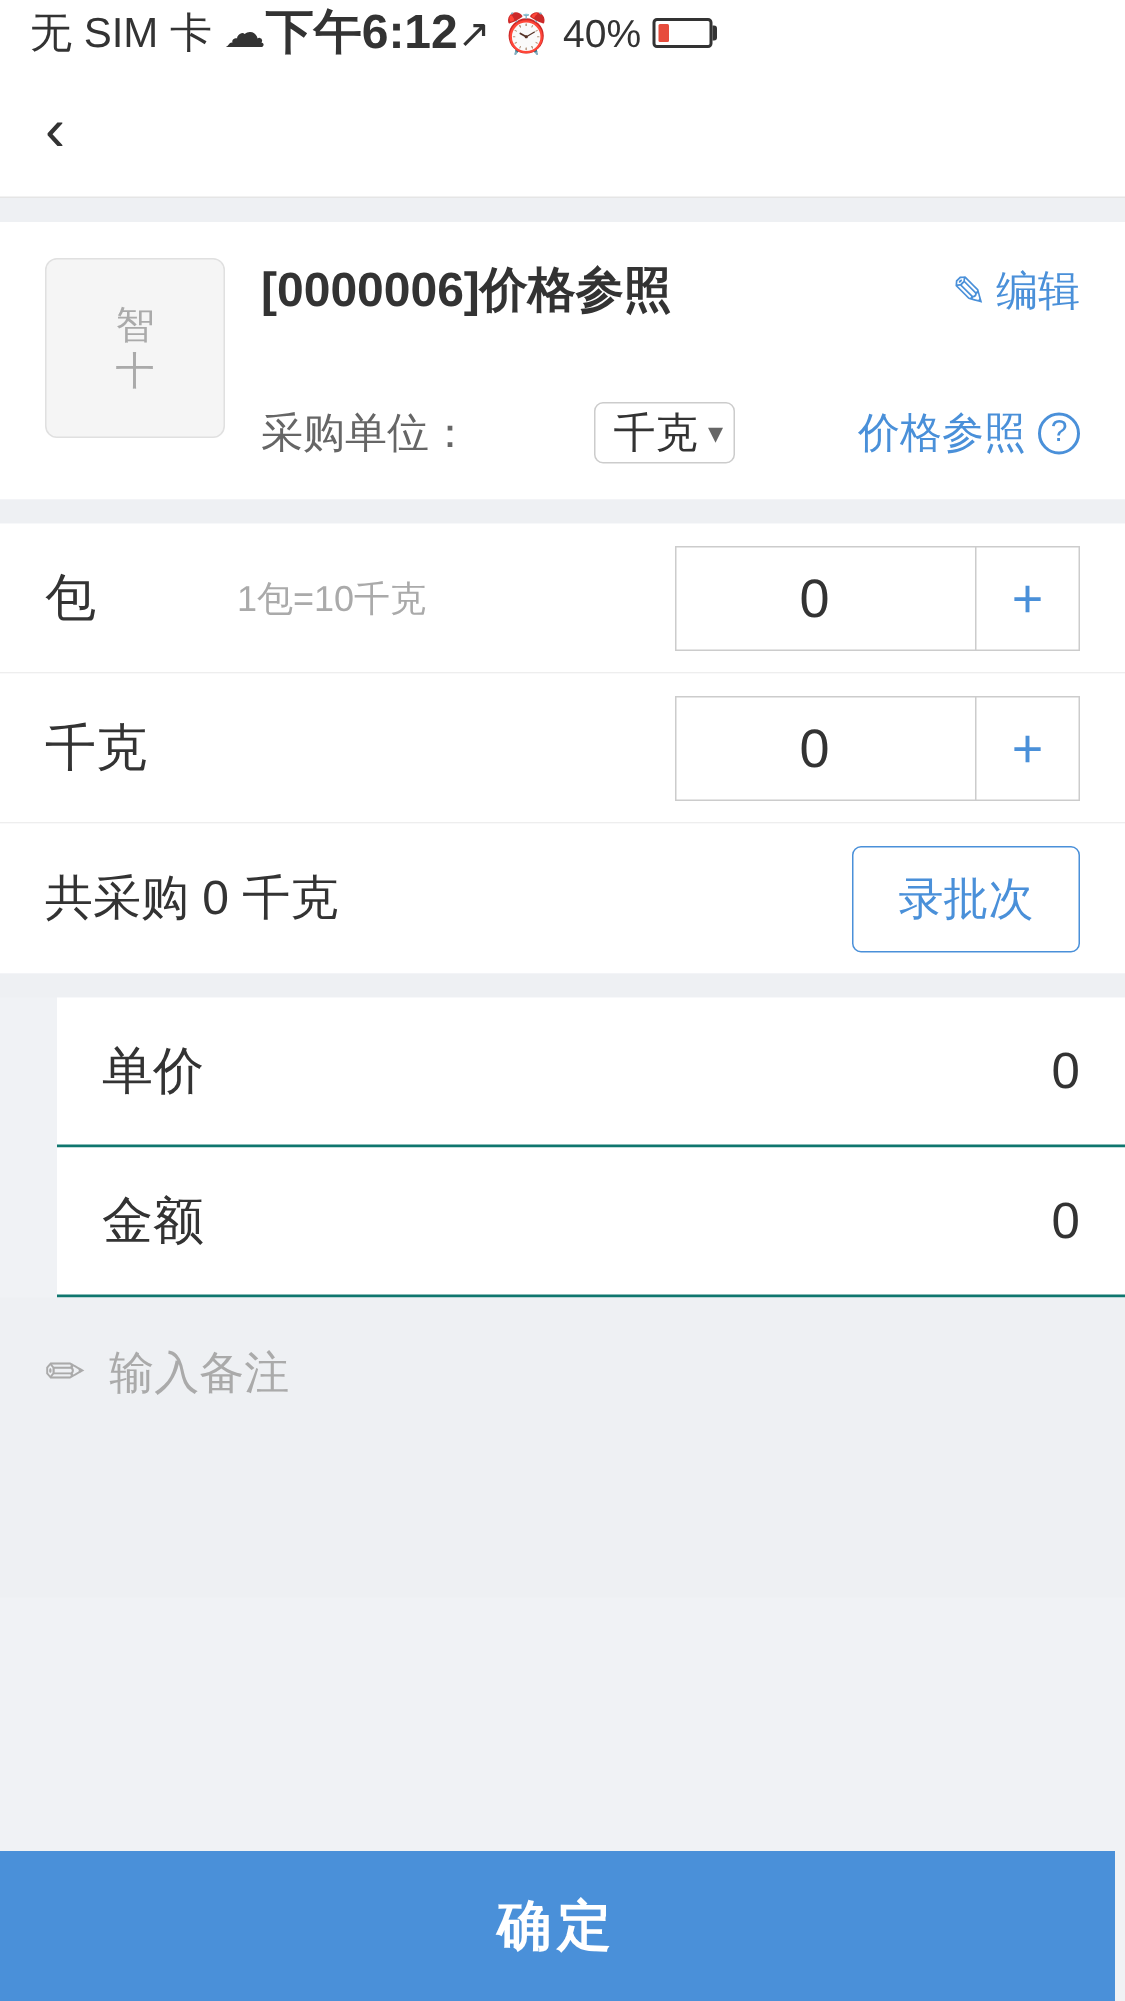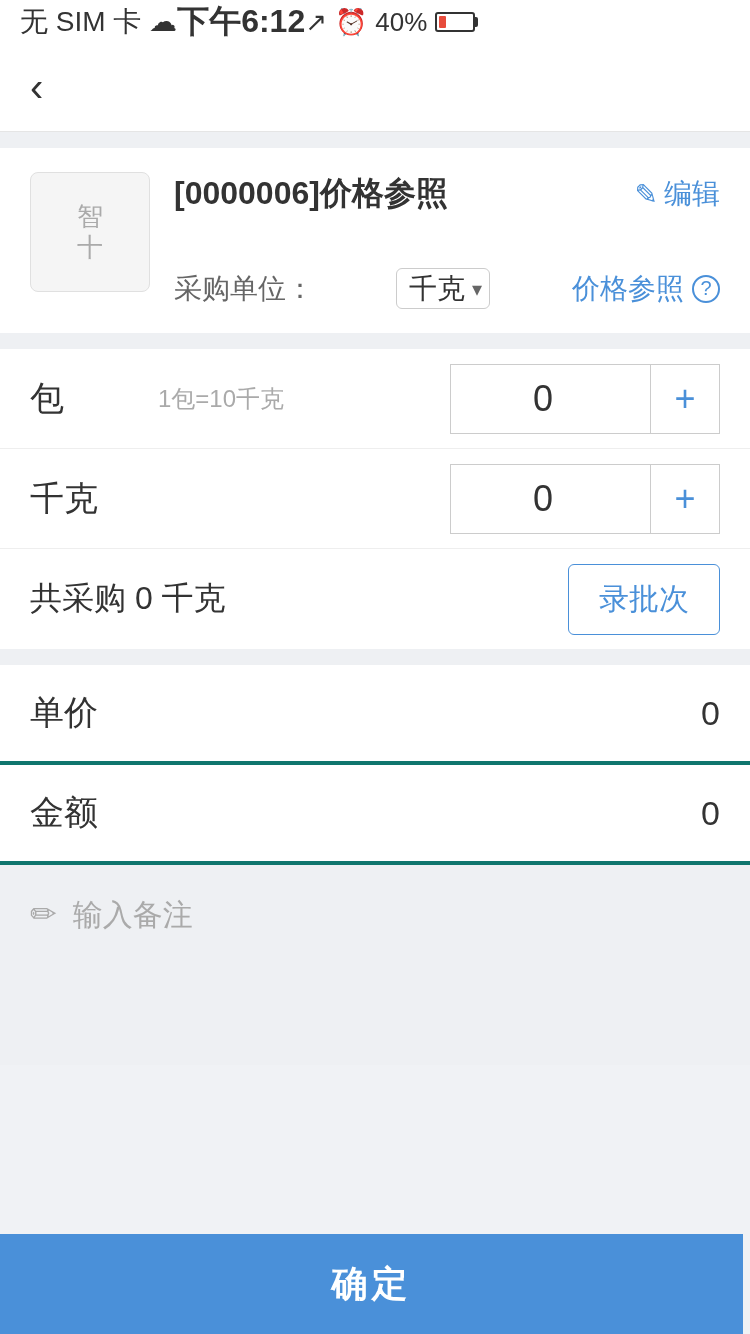--- a/index.html
+++ b/index.html
@@ -242,21 +242,22 @@
     }
 
     
     .info-row {
       background: #fff;
       display: flex;
       align-items: center;
       justify-content: space-between;
       padding: 0 30px;
       height: 100px;
-      border-bottom: 4px solid #0f766e;
+      border-bottom: 2px solid #0f766e;
+      margin-left: 38px;
     }
     .info-label {
       font-size: 34px;
       color: #333;
     }
     .info-value {
       font-size: 34px;
       color: #333;
     }
 

